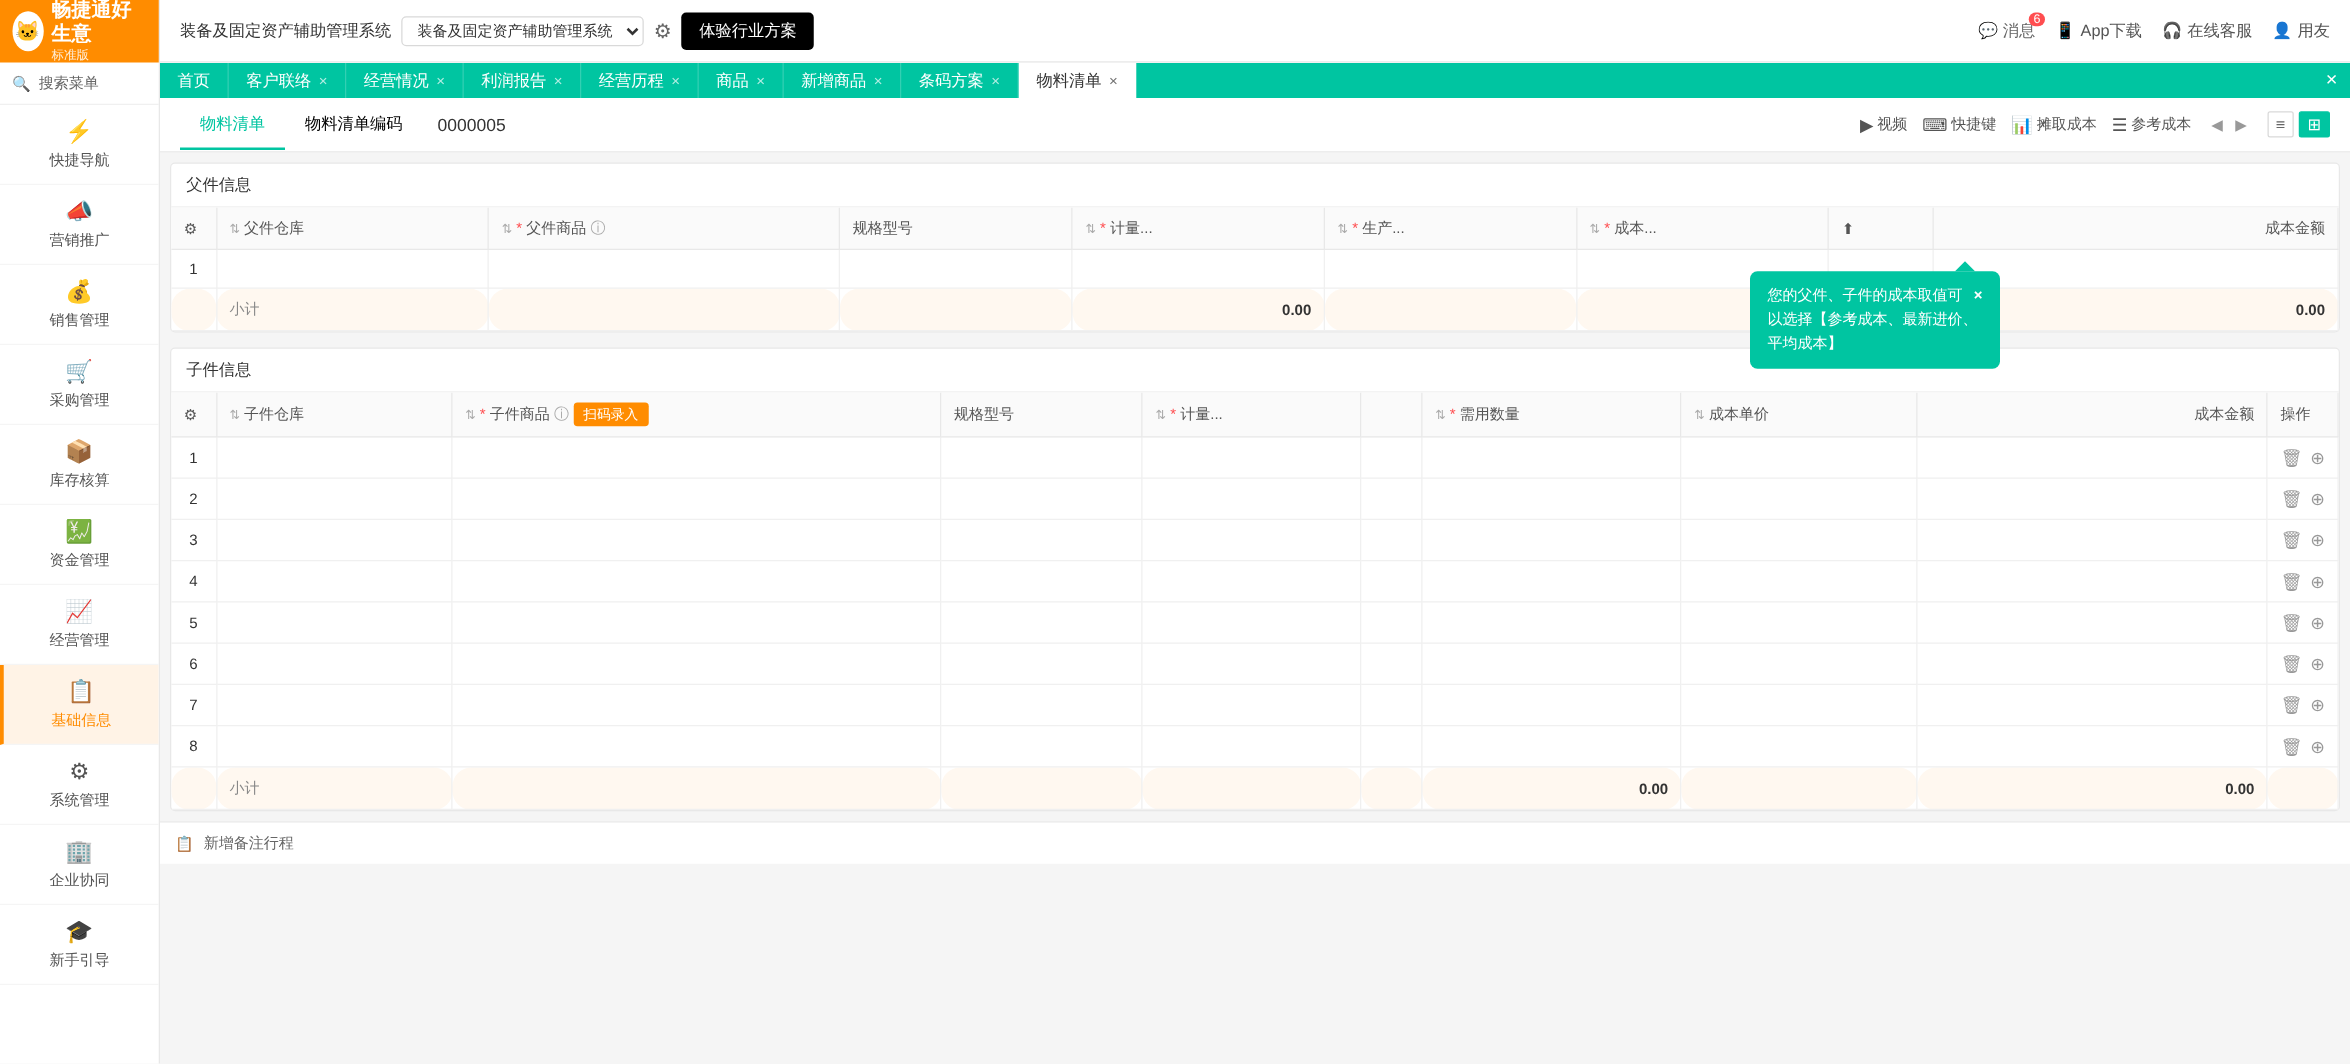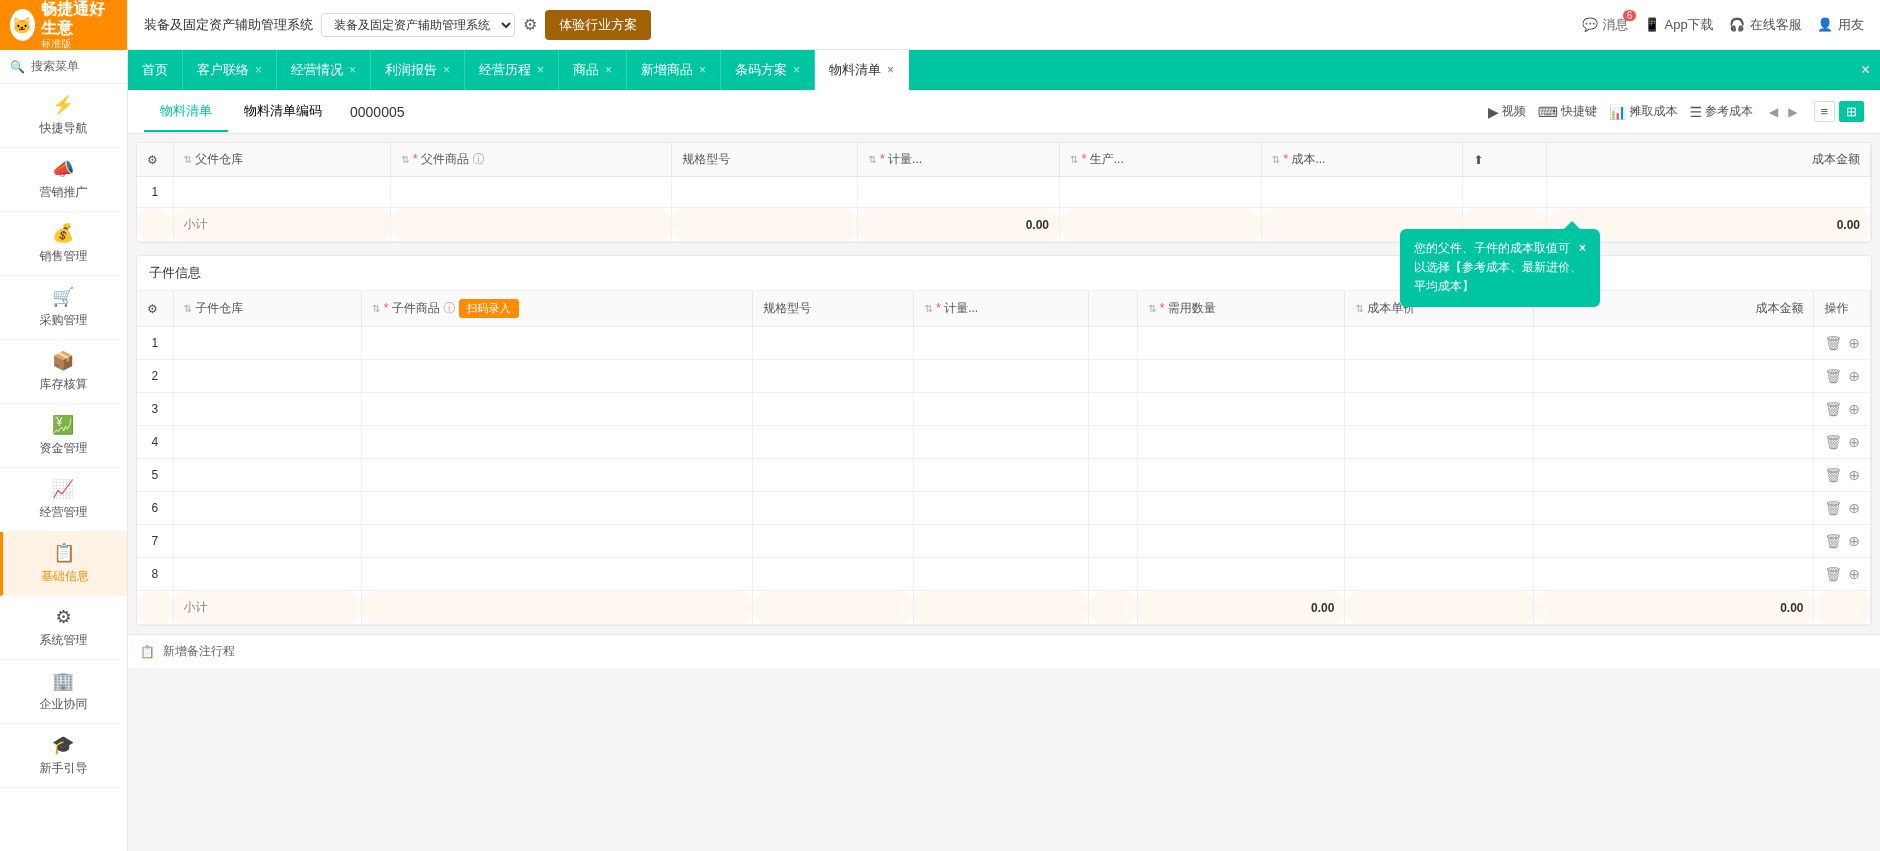--- a/index.html
+++ b/index.html
@@ -78,39 +78,39 @@
       align-items: center;
       justify-content: space-between;
       padding: 16px 16px;
       border-bottom: 1px solid #e8e8e8;
     }
     .top-header-left { display: flex; align-items: center; gap: 8px; color: #333; font-size: 13px; }
     .system-title { font-size: 13px; color: #333; }
     .header-select { border: 1px solid #d9d9d9; border-radius: 4px; padding: 3px 8px; font-size: 12px; cursor: pointer; color: #333; background: #fff; }
     .gear-icon { color: #666; cursor: pointer; font-size: 16px; }
     .experience-btn {
-      background: #a16207;
+      background: #000000;
       color: white;
       border: none;
       border-radius: 4px;
       padding: 6px 14px;
       font-size: 13px;
       cursor: pointer;
     }
     .top-header-right { display: flex; align-items: center; gap: 16px; color: #666; font-size: 13px; }
     .notification-badge { position: relative; cursor: pointer; }
     .badge { background: #ff4d4f; color: white; border-radius: 10px; font-size: 10px; padding: 0 4px; position: absolute; top: -6px; right: -8px; }
     .header-action { display: flex; align-items: center; gap: 4px; cursor: pointer; color: #555; }
 
     
     .nav-tabs {
       background: #00c5a1;
       display: flex;
       align-items: center;
-      height: 40px;
+      height: 28px;
       overflow-x: auto;
     }
     .nav-tab {
       padding: 0 14px;
       height: 40px;
       display: flex;
       align-items: center;
       color: white;
       font-size: 13px;
       cursor: pointer;
@@ -437,20 +437,21 @@
       </div>
     </div>
 
     <div class="page-wrapper" style="position:relative; flex:1; display:flex; flex-direction:column; overflow-y:auto;">
       <div class="tooltip-box">
         <span class="tooltip-close">×</span>
         <span>您的父件、子件的成本取值可以选择【参考成本、最新进价、平均成本】</span>
       </div>
 
       <div class="section" style="margin-bottom:4px;">
+        <div class="section-title">父件信息</div>
         <div class="table-container">
           <table class="data-table">
             <thead>
               <tr>
                 <th class="settings-col"><span>⚙</span></th>
                 <th>
                   <span class="sort-icon">⇅</span> 父件仓库
                 </th>
                 <th>
                   <span class="sort-icon">⇅</span> <span style="color:#ff4d4f">*</span> 父件商品 <span style="color:#aaa">ⓘ</span>

